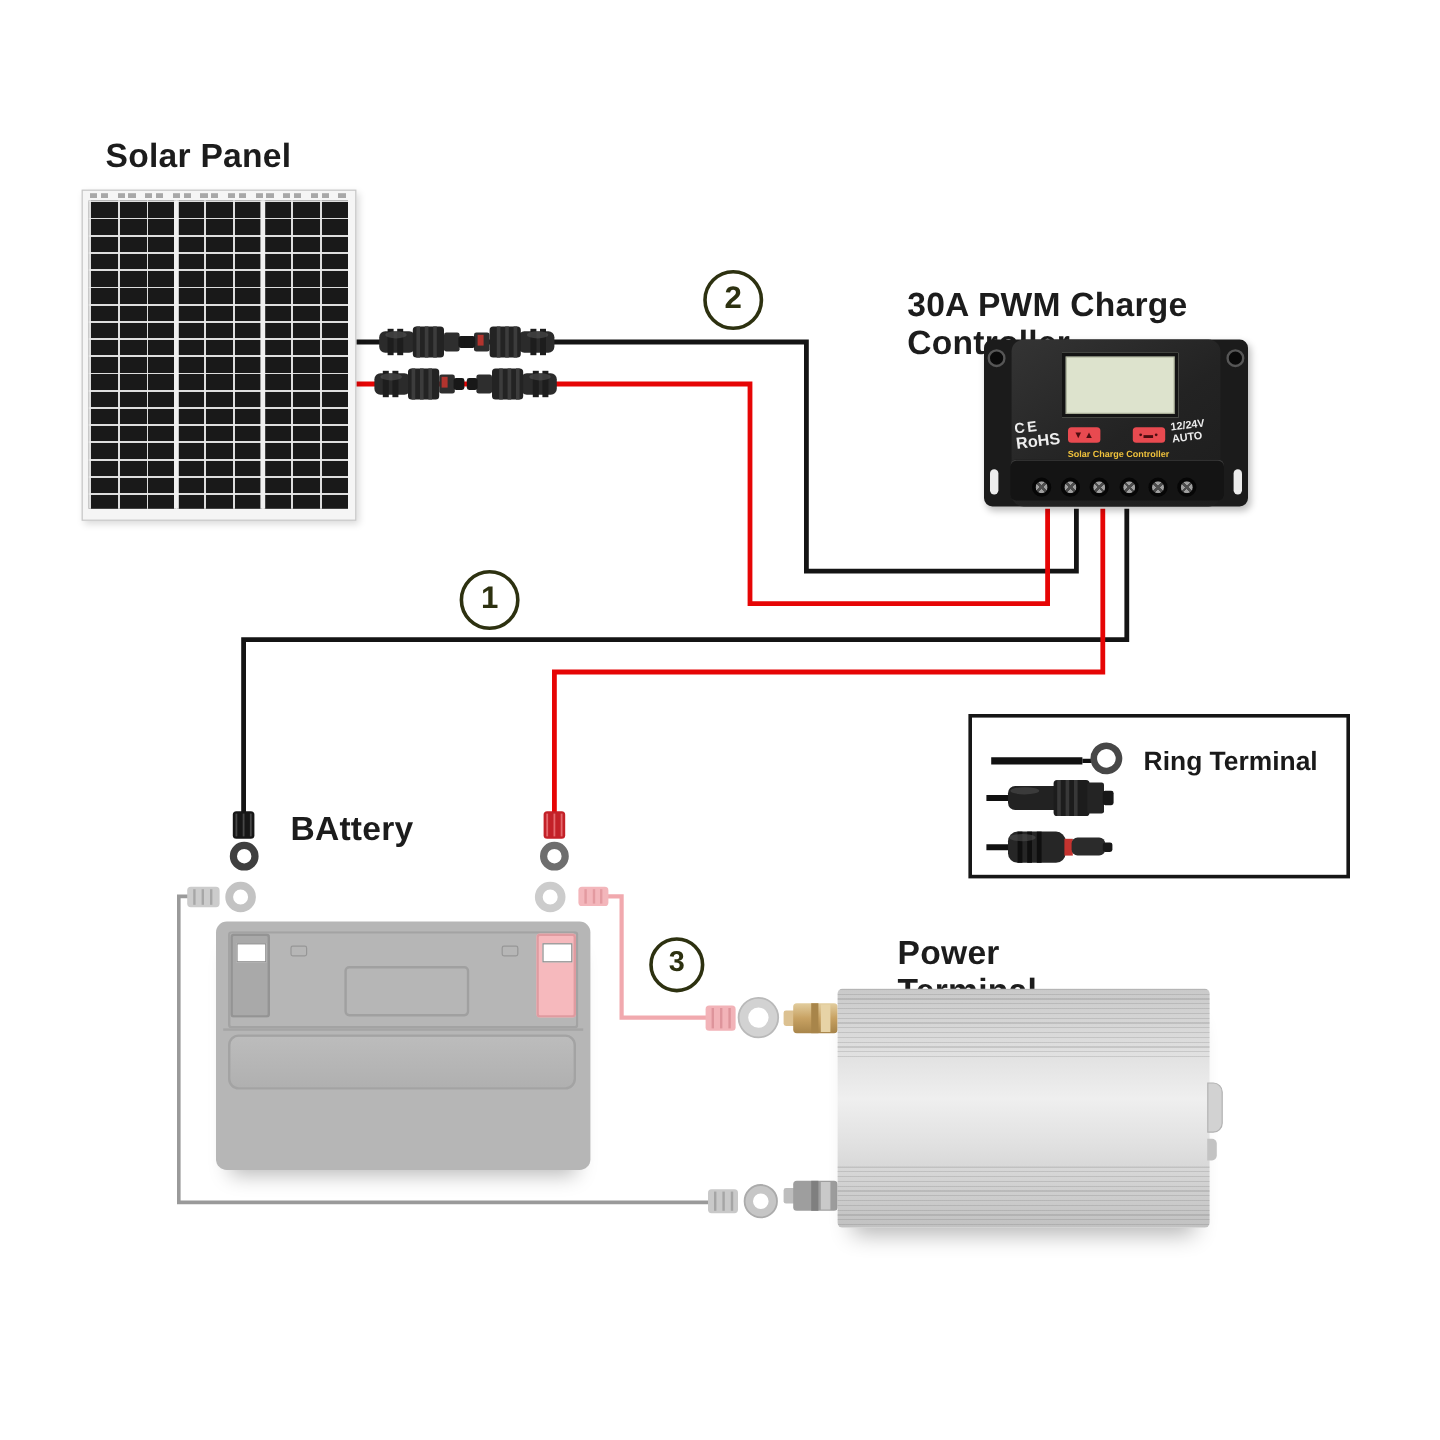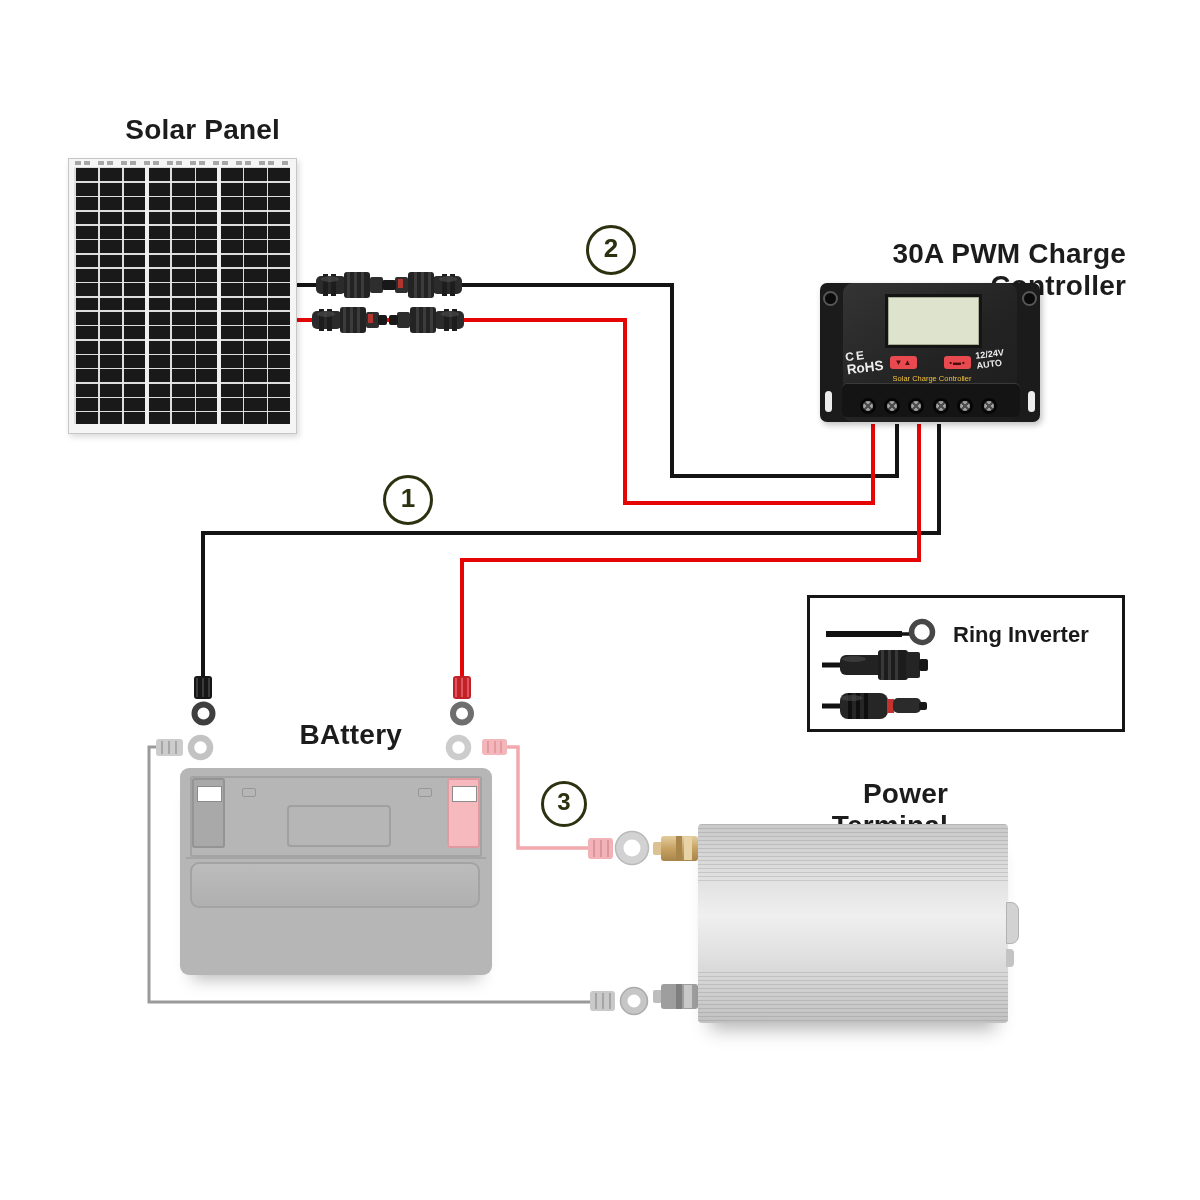--- a/index.html
+++ b/index.html
@@ -1,19 +1,19 @@
 <!DOCTYPE html>
 <html><head>
 <meta charset="utf-8">
 <style>
   html,body{margin:0;padding:0;}
   body{font-family:"Liberation Sans", sans-serif; background:#ffffff;}
   #stage{position:relative;width:1200px;height:1200px;background:#ffffff;overflow:hidden;}
   .abs{position:absolute;}
-  .title{font-weight:700;color:#1c1c1c;font-size:28px;text-align:right;letter-spacing:0.2px;}
+  .title{font-weight:700;color:#1c1c1c;font-size:28px;text-align:left;letter-spacing:0.2px;}
   
   .step{position:absolute;border:3.5px solid #2d3110;border-radius:50%;color:#2d3110;
         font-weight:700;text-align:center;background:#ffffff;}
   .step.big{width:44px;height:44px;line-height:40px;font-size:26px;}
   .step.small{width:40px;height:40px;line-height:36px;font-size:24px;}
   
   .panel-frame{left:68px;top:158px;width:227px;height:274px;background:#f5f5f5;
                border:1px solid #c6c6c6;box-shadow:2px 3px 6px rgba(0,0,0,0.15);}
   .panel-grid{left:5px;top:8px;width:216px;height:257px;background-color:#191919;
       background-image:
@@ -37,21 +37,21 @@
   .screw span{position:absolute;left:3px;top:3px;width:10px;height:10px;border-radius:50%;
         background:
           linear-gradient(45deg, transparent 42%, #4e4e4e 42% 58%, transparent 58%),
           linear-gradient(-45deg, transparent 42%, #4e4e4e 42% 58%, transparent 58%), #a0a0a0;}
   .ctrl-btn{position:absolute;top:73px;width:27px;height:13px;background:#e84a50;border-radius:3px;
         color:#4c0d10;font-size:8px;font-weight:700;text-align:center;line-height:13px;letter-spacing:1px;}
   .ctrl-ce{left:26px;top:66px;color:#ededed;font-weight:700;transform:rotate(-7deg);line-height:1.0;}
   .ctrl-ce .ce{font-size:12px;letter-spacing:2px;}
   .ctrl-ce .rohs{font-size:13.5px;}
   .ctrl-volt{left:156px;top:66px;color:#ededed;font-weight:700;font-size:9px;transform:rotate(-7deg);line-height:1.15;}
-  .ctrl-cap{left:60px;top:91px;width:104px;text-align:center;color:#f0c23c;font-size:7.5px;font-weight:400;}
+  .ctrl-cap{left:60px;top:91px;width:104px;text-align:center;color:#f0c23c;font-size:7.5px;font-weight:700;}
   
   .bat{left:180px;top:768px;width:312px;height:207px;background:#b6b6b6;border-radius:9px;
        box-shadow:0 16px 16px -12px rgba(0,0,0,0.28);}
   .bat-top{left:10px;top:8px;width:292px;height:81px;box-shadow:inset 0 0 0 2px #a3a3a3;border-radius:3px;}
   .bat-term{position:absolute;top:10px;width:33px;height:70px;border-radius:3px;}
   .bat-term.neg{left:12px;background:#a9a9a9;box-shadow:inset 0 0 0 2px #949494;}
   .bat-term.pos{left:267px;background:#f6b9bd;box-shadow:inset 0 0 0 2px #df9ba0;}
   .bat-stripe{position:absolute;left:5px;top:8px;width:23px;height:14px;background:#ffffff;border:1px solid #8b8b8b;}
   .bat-center{left:107px;top:37px;width:100px;height:38px;border:2px solid #a0a0a0;border-radius:4px;}
   .bat-seam{left:6px;top:89px;width:300px;height:2px;background:#a5a5a5;}
@@ -234,21 +234,21 @@
         <span></span>
       </div>
   </div>
 
   <div class="abs legend">
     <svg class="abs" style="left:8px;top:8px;" width="140" height="60" viewBox="0 0 140 60">
       <line x1="8" y1="28" x2="84" y2="28" stroke="#111111" stroke-width="6"></line>
       <line x1="84" y1="28" x2="92" y2="28" stroke="#111111" stroke-width="3.5"></line>
       <circle cx="104" cy="26" r="10.5" fill="none" stroke="#474747" stroke-width="5.5" transform="rotate(-10 104 26)"></circle>
     </svg>
-    <div class="legend-label" style="top:24px;">Ring Inverter</div>
+    <div class="legend-label" style="top:24px;">Ring Terminal</div>
     <svg class="abs" style="left:8px;top:50px;" width="140" height="78" viewBox="0 0 140 78">
 
       <line x1="4" y1="17" x2="24" y2="17" stroke="#111111" stroke-width="5"></line>
       <rect x="22" y="7" width="44" height="20" rx="6" fill="#222222"></rect>
       <ellipse cx="36" cy="11" rx="12" ry="3" fill="#4d4d4d" opacity="0.6"></ellipse>
       <rect x="60" y="2" width="30" height="30" rx="3" fill="#1c1c1c"></rect>
       <rect x="63" y="2" width="3" height="30" fill="#383838"></rect>
       <rect x="70" y="2" width="3" height="30" fill="#383838"></rect>
       <rect x="77" y="2" width="3" height="30" fill="#383838"></rect>
       <rect x="88" y="4" width="14" height="26" rx="2" fill="#242424"></rect>
@@ -259,21 +259,21 @@
       <rect x="30" y="45" width="4" height="26" fill="#0f0f0f"></rect>
       <rect x="38" y="45" width="4" height="26" fill="#0f0f0f"></rect>
       <rect x="46" y="45" width="4" height="26" fill="#0f0f0f"></rect>
       <ellipse cx="34" cy="50" rx="11" ry="3" fill="#4d4d4d" opacity="0.6"></ellipse>
       <rect x="69" y="51" width="7" height="14" fill="#c5332f"></rect>
       <rect x="75" y="50" width="28" height="15" rx="5" fill="#2b2b2b"></rect>
       <rect x="101" y="54" width="8" height="8" rx="2" fill="#181818"></rect>
     </svg>
   </div>
 
-  <div class="abs title" style="left:242px;top:675px;width:160px;margin-top:44px;">BAttery</div>
+  <div class="abs title" style="left:242px;top:675px;width:160px;">BAttery</div>
   <div class="abs bat">
     <div class="abs bat-top"></div>
     <div class="bat-term neg">
       <div class="bat-stripe"></div>
     </div>
     <div class="bat-term pos">
       <div class="bat-stripe"></div>
     </div>
     <div class="abs bat-center"></div>
     <div class="vent" style="left:62px;top:20px;"></div>

